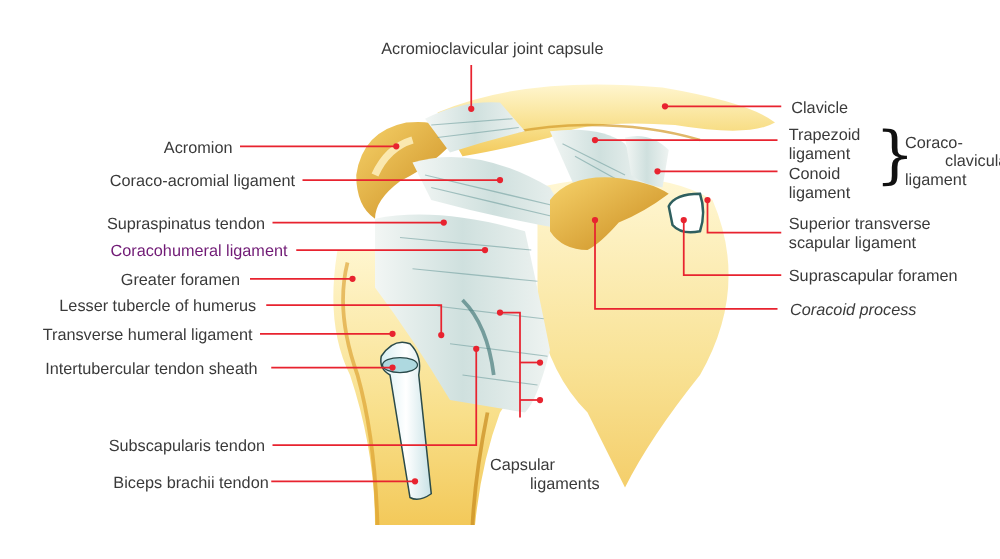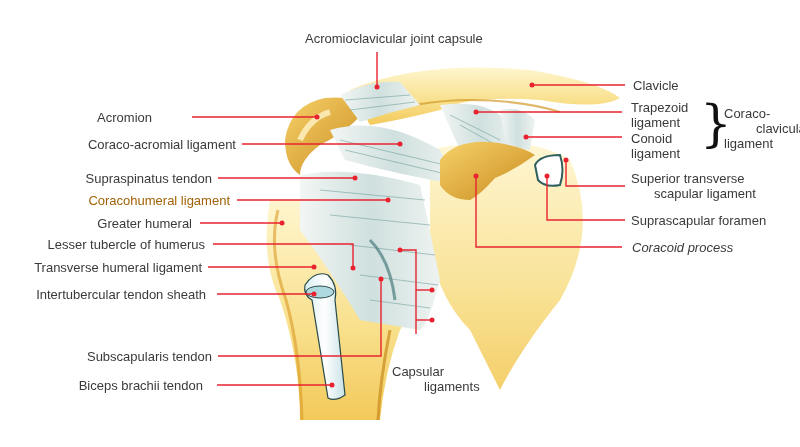--- a/index.html
+++ b/index.html
@@ -1,20 +1,20 @@
 <!DOCTYPE html>
 <html><head>
 <meta charset="utf-8">
 <style>
   html, body { margin:0; padding:0; background:#ffffff; }
   body { width:800px; height:447px; position:relative; overflow:hidden;
          font-family:"Liberation Sans", "DejaVu Sans", sans-serif; }
   .art { position:absolute; left:0; top:0; width:800px; height:447px; }
   .label { position:absolute; font-size:13px; color:#3a3a3a; white-space:nowrap; line-height:15px; }
-  .label.red { color:#a16207; }
+  .label.red { color:#701a75; }
   .label.right { text-align:right; }
   .brace { position:absolute; font-size:50px; color:#111; font-family:"DejaVu Serif", serif; line-height:50px; }
 </style>
 </head>
 <body>
 
 <svg class="art" viewBox="0 0 800 447" xmlns="http://www.w3.org/2000/svg">
   <defs>
     <linearGradient id="bone" x1="0" y1="0" x2="0" y2="1">
       <stop offset="0" stop-color="#fff6cf"></stop>
@@ -132,39 +132,39 @@
     <circle cx="532" cy="85" r="2.5"></circle>
       <circle cx="476" cy="112" r="2.5"></circle>
     <circle cx="526" cy="137" r="2.5"></circle>
       <circle cx="566" cy="160" r="2.5"></circle>
     <circle cx="547" cy="176" r="2.5"></circle>
       <circle cx="476" cy="176" r="2.5"></circle>
   </g>
 </svg>
 
 <div class="label" style="left:305px;top:31px;">Acromioclavicular joint capsule</div>
-<div class="label right" style="right:648px;top:110px;margin-left:30px;">Acromion</div>
+<div class="label right" style="right:614px;top:110px;margin-left:30px;">Acromion</div>
 <div class="label right" style="right:564px;top:137px;">Coraco-acromial ligament</div>
 <div class="label right" style="right:588px;top:171px;">Supraspinatus tendon</div>
 <div class="label red right" style="right:570px;top:193px;">Coracohumeral ligament</div>
-<div class="label right" style="right:608px;top:216px;">Greater humeral</div>
+<div class="label right" style="right:608px;top:216px;">Greater foramen</div>
 <div class="label right" style="right:595px;top:237px;padding-left:48px;">Lesser tubercle of humerus</div>
 <div class="label right" style="right:598px;top:260px;">Transverse humeral ligament</div>
 <div class="label right" style="right:594px;top:287px;">Intertubercular tendon sheath</div>
 <div class="label right" style="right:588px;top:349px;margin-left:12px;">Subscapularis tendon</div>
-<div class="label right" style="right:597px;top:378px;">Biceps brachii tendon</div>
+<div class="label right" style="right:585px;top:378px;">Biceps brachii tendon</div>
 
 <div class="label" style="left:392px;top:364px;">Capsular</div>
 <div class="label" style="left:392px;top:379px;padding-left:32px;">ligaments</div>
 
 <div class="label" style="left:633px;top:78px;">Clavicle</div>
 <div class="label" style="left:631px;top:100px;">Trapezoid</div>
 <div class="label" style="left:631px;top:115px;">ligament</div>
 <div class="label" style="left:631px;top:131px;">Conoid</div>
 <div class="label" style="left:631px;top:146px;">ligament</div>
 <div class="brace" style="left:700px;top:99px;">}</div>
 <div class="label" style="left:724px;top:106px;">Coraco-</div>
 <div class="label" style="left:724px;top:121px;margin-left:32px;">clavicular</div>
 <div class="label" style="left:724px;top:136px;">ligament</div>
 <div class="label" style="left:631px;top:171px;">Superior transverse</div>
-<div class="label" style="left:631px;top:186px;margin-left:23px;">scapular ligament</div>
+<div class="label" style="left:631px;top:186px;">scapular ligament</div>
 <div class="label" style="left:631px;top:213px;">Suprascapular foramen</div>
 <div class="label" style="left:632px;top:240px;font-style:italic;">Coracoid process</div>
 
 </body></html>

